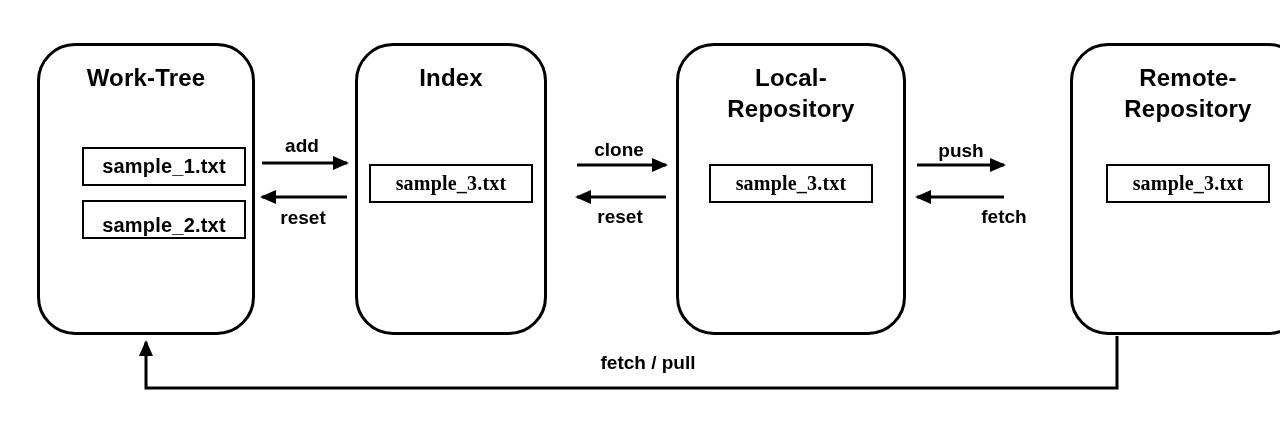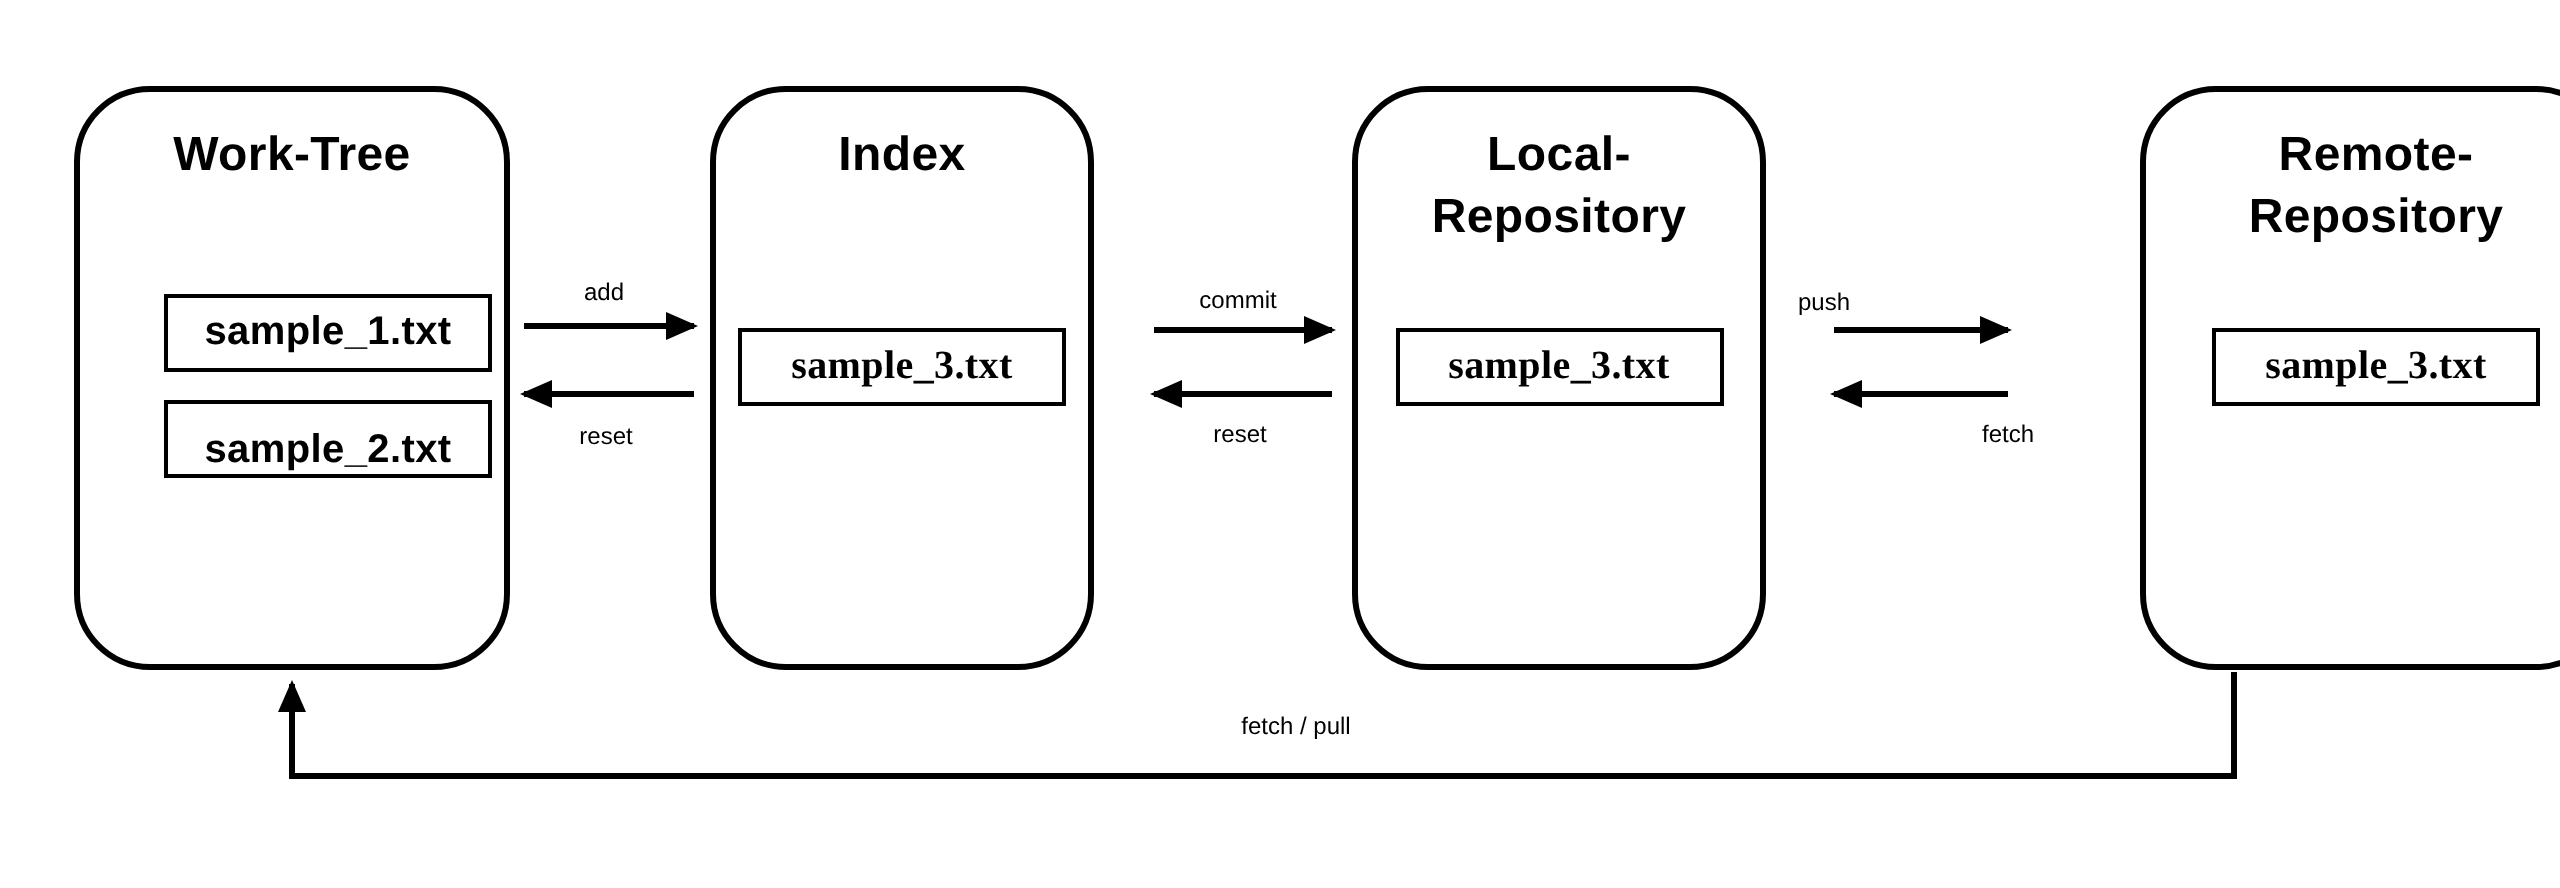--- a/index.html
+++ b/index.html
@@ -53,22 +53,22 @@
     justify-content: center;
     font-size: 20px;
     font-weight: 700;
     letter-spacing: 0.2px;
     background: #ffffff;
   }
   .file-box + .file-box { margin-top: 14px; align-items: flex-end; }
   .edge-label {
     position: absolute;
     transform: translate(-50%, -50%);
-    font-size: 12px;
-    font-weight: 400;
+    font-size: 19px;
+    font-weight: 700;
     white-space: nowrap;
   }
 </style>
 </head>
 <body>
 
 <div class="canvas">
 
   <svg class="arrows" viewBox="0 0 1280 444" xmlns="http://www.w3.org/2000/svg">
     <defs>
@@ -99,39 +99,39 @@
 
   <div class="node" style="left:355px;width:192px;">
     <div class="node-title">Index</div>
     <div class="files files-single">
       <div class="file-box">
         <span>sample_3.txt</span>
       </div>
     </div>
   </div>
 
-  <div class="node" style="left:676px;width:207px;">
+  <div class="node" style="left:676px;width:230px;">
     <div class="node-title">Local-Repository</div>
     <div class="files files-single">
       <div class="file-box">
         <span>sample_3.txt</span>
       </div>
     </div>
   </div>
 
   <div class="node" style="left:1070px;width:236px;">
     <div class="node-title">Remote-Repository</div>
     <div class="files files-single">
       <div class="file-box">
         <span>sample_3.txt</span>
       </div>
     </div>
   </div>
 
   <div class="edge-label" style="left:302px;top:146px;">add</div>
   <div class="edge-label" style="left:303px;top:218px;">reset</div>
-  <div class="edge-label" style="left:619px;top:150px;">commit</div>
+  <div class="edge-label" style="left:619px;top:150px;">clone</div>
   <div class="edge-label" style="left:620px;top:217px;">reset</div>
-  <div class="edge-label" style="left:912px;top:151px;">push</div>
+  <div class="edge-label" style="left:961px;top:151px;">push</div>
   <div class="edge-label" style="left:1004px;top:217px;">fetch</div>
   <div class="edge-label" style="left:648px;top:363px;">fetch / pull</div>
 
 </div>
 
 </body></html>

